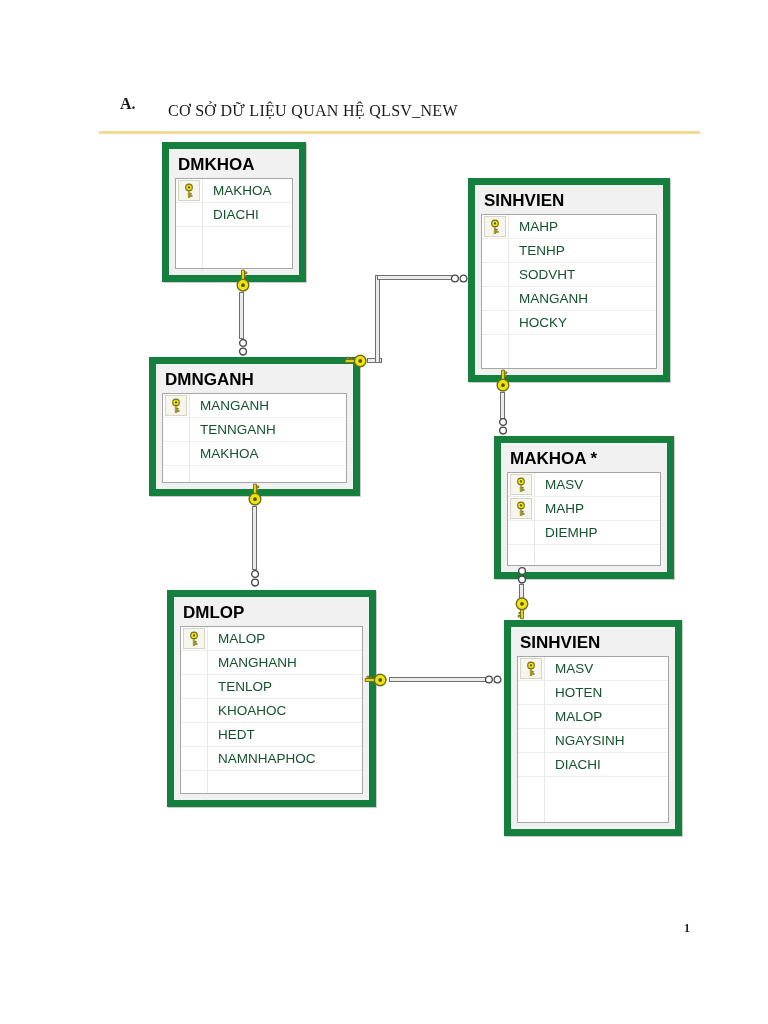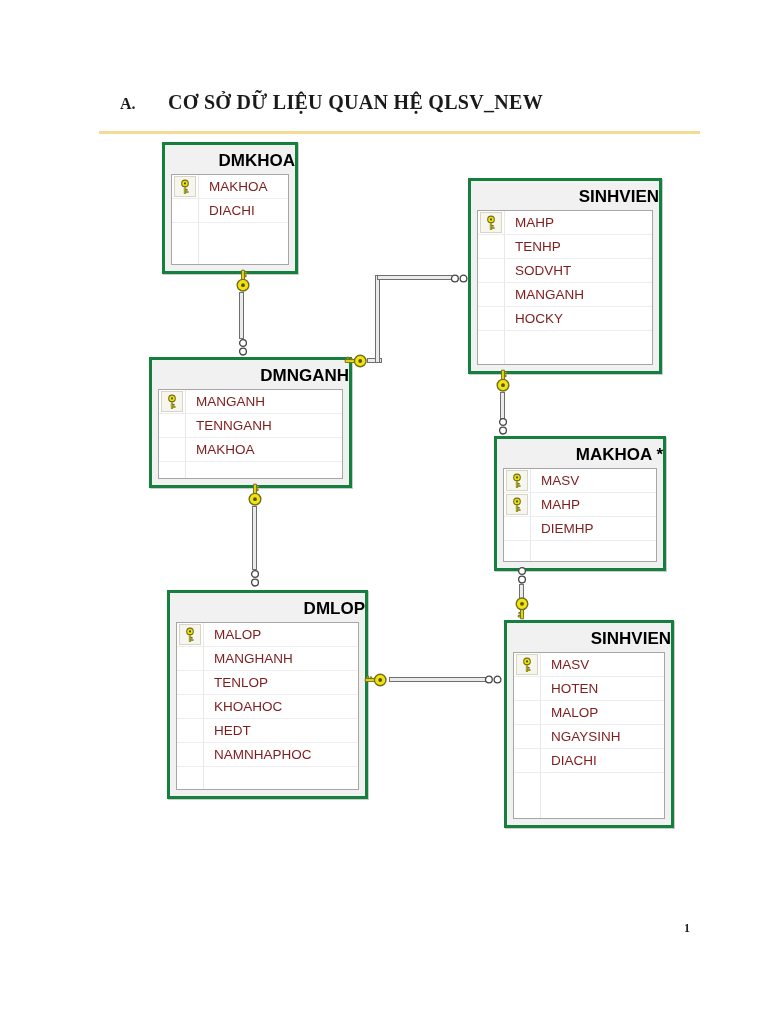--- a/index.html
+++ b/index.html
@@ -2,38 +2,38 @@
 <html><head>
 <meta charset="utf-8">
 <style>
   html,body{margin:0;padding:0;background:#ffffff;}
   .page{position:relative;width:768px;height:1024px;background:#ffffff;
         font-family:"Liberation Sans",sans-serif;overflow:hidden;}
 
   
   .heading-index{position:absolute;left:120px;top:95px;
     font-family:"Liberation Serif",serif;font-weight:bold;font-size:16px;color:#1a1a1a;}
-  .heading-text{position:absolute;left:168px;top:91px;
-    font-family:"Liberation Serif",serif;font-weight:bold;font-size:20px;color:#1a1a1a;letter-spacing:.3px;}
+  .heading-text{position:absolute;left:168px;top:102px;
+    font-family:"Liberation Serif",serif;font-weight:normal;font-size:16px;color:#1a1a1a;letter-spacing:.3px;}
   .rule{position:absolute;left:99px;top:131px;width:601px;height:3px;background:#f3db94;}
   .pagenum{position:absolute;left:684px;top:921px;
     font-family:"Liberation Serif",serif;font-weight:bold;font-size:12px;color:#222;}
 
   
-  .tbl{position:absolute;background:#f1f1f1;border:3px solid #15803d;box-shadow:1px 1px 0 #cccccc;text-align:right;}
+  .tbl{position:absolute;background:#f1f1f1;border:7px solid #15803d;box-shadow:1px 1px 0 #cccccc;}
   .tbl-title{height:29px;line-height:31px;padding-left:9px;font-weight:bold;font-size:17px;color:#000;
     white-space:nowrap;overflow:hidden;}
   .tbl-panel{position:absolute;left:6px;right:6px;top:29px;bottom:6px;background:#ffffff;
     border:1px solid #a6a6a6;overflow:hidden;}
   .icon-line{position:absolute;left:26px;top:0;bottom:0;width:1px;background:#e8e8e8;}
   .trow{position:relative;height:23px;display:flex;align-items:center;border-bottom:1px solid #ededed;}
   .kcell{width:26px;height:100%;display:flex;align-items:center;justify-content:center;flex:none;}
   .kbox{width:20px;height:19px;display:flex;align-items:center;justify-content:center;
     background:#f7f6ee;border:1px solid #d9d5c5;}
-  .clabel{padding-left:11px;font-size:13.5px;color:#7f1d1d;white-space:nowrap;}
+  .clabel{padding-left:11px;font-size:13.5px;color:#14532d;white-space:nowrap;}
 
   
   .seg{position:absolute;background:#ebebeb;border:1px solid #6f6f6f;}
   .glyph{position:absolute;line-height:0;}
   .rotL{transform:rotate(-90deg);}
   .rotR{transform:rotate(90deg);}
   .rot180{transform:rotate(180deg);}
 </style>
 </head>
 <body>

